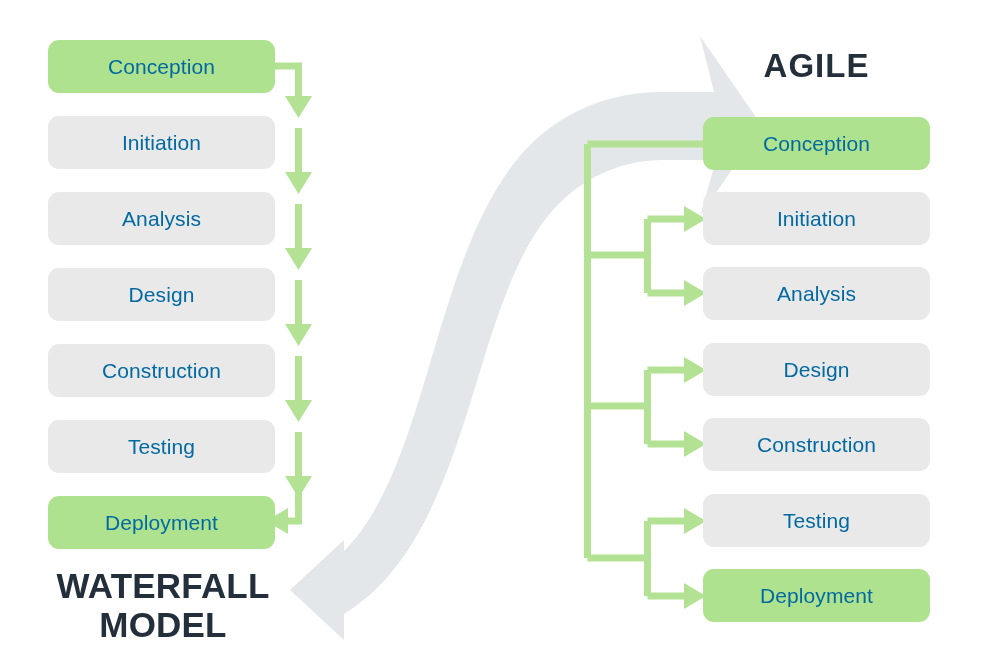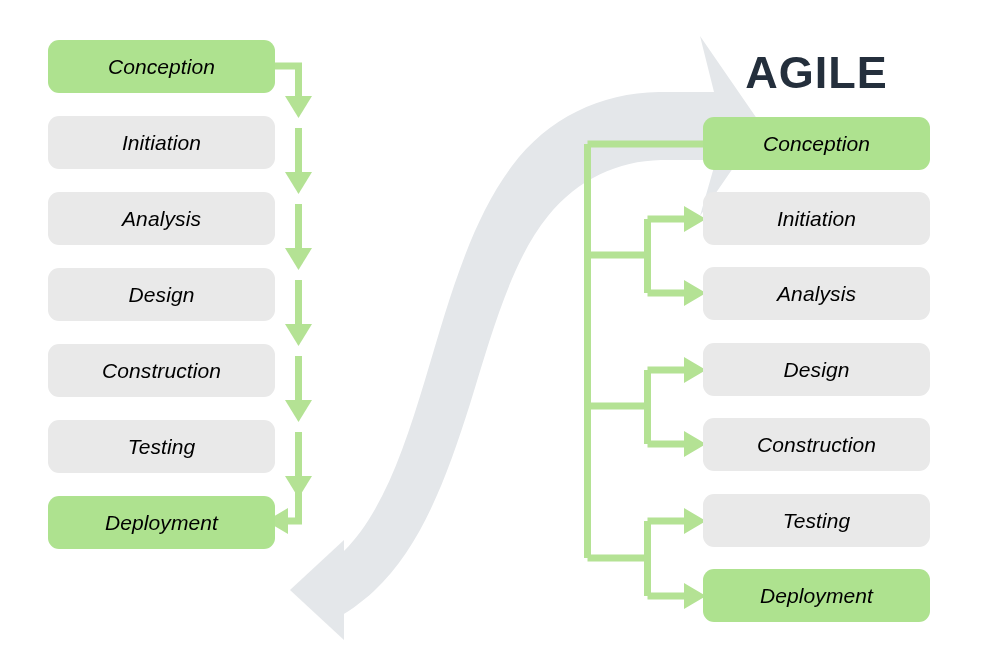--- a/index.html
+++ b/index.html
@@ -34,24 +34,23 @@
     pointer-events: none;
   }
   .node {
     position: absolute;
     display: flex;
     align-items: center;
     justify-content: center;
     border-radius: 11px;
     font-size: 21px;
     letter-spacing: 0.1px;
-    color: #000000;
+    color: #0369a1;
     box-sizing: border-box;
     line-height: 1;
-    font-style: italic;
   }
   .node.grey { background: #e9e9e9; }
   .node.green { background: #aee28f; }
 
   .wf-node { left: 48px; width: 227px; height: 53px; }
   .ag-node { left: 703px; width: 227px; height: 53px; }
 
   .title {
     position: absolute;
     font-weight: bold;
@@ -63,21 +62,21 @@
     left: 18px;
     top: 567px;
     width: 290px;
     font-size: 35px;
     letter-spacing: 0.2px;
   }
   #agile-title {
     left: 703px;
     top: 48px;
     width: 227px;
-    font-size: 45px;
+    font-size: 33px;
     letter-spacing: 1px;
   }
   #vs-label {
     position: absolute;
     left: 370px;
     top: 272px;
     width: 180px;
     text-align: center;
     font-size: 108px;
     font-weight: bold;
@@ -155,20 +154,24 @@
   <div class="node grey wf-node" style="top:344px">
     <span>Construction</span>
   </div>
   <div class="node grey wf-node" style="top:420px">
     <span>Testing</span>
   </div>
   <div class="node green wf-node" style="top:496px">
     <span>Deployment</span>
   </div>
 
+  <div class="title" id="waterfall-title">
+    <div>WATERFALL</div>
+    <div>MODEL</div>
+  </div>
 
 
   <svg id="connectors-right" viewBox="0 0 990 671">
     <g stroke="#b4e294" stroke-width="7" fill="none" stroke-linecap="butt">
 
       <path d="M 587.5 144 L 587.5 558"></path>
 
       <path d="M 587.5 144 L 703 144"></path>
 
       <path d="M 587.5 255 L 647.5 255"></path>

